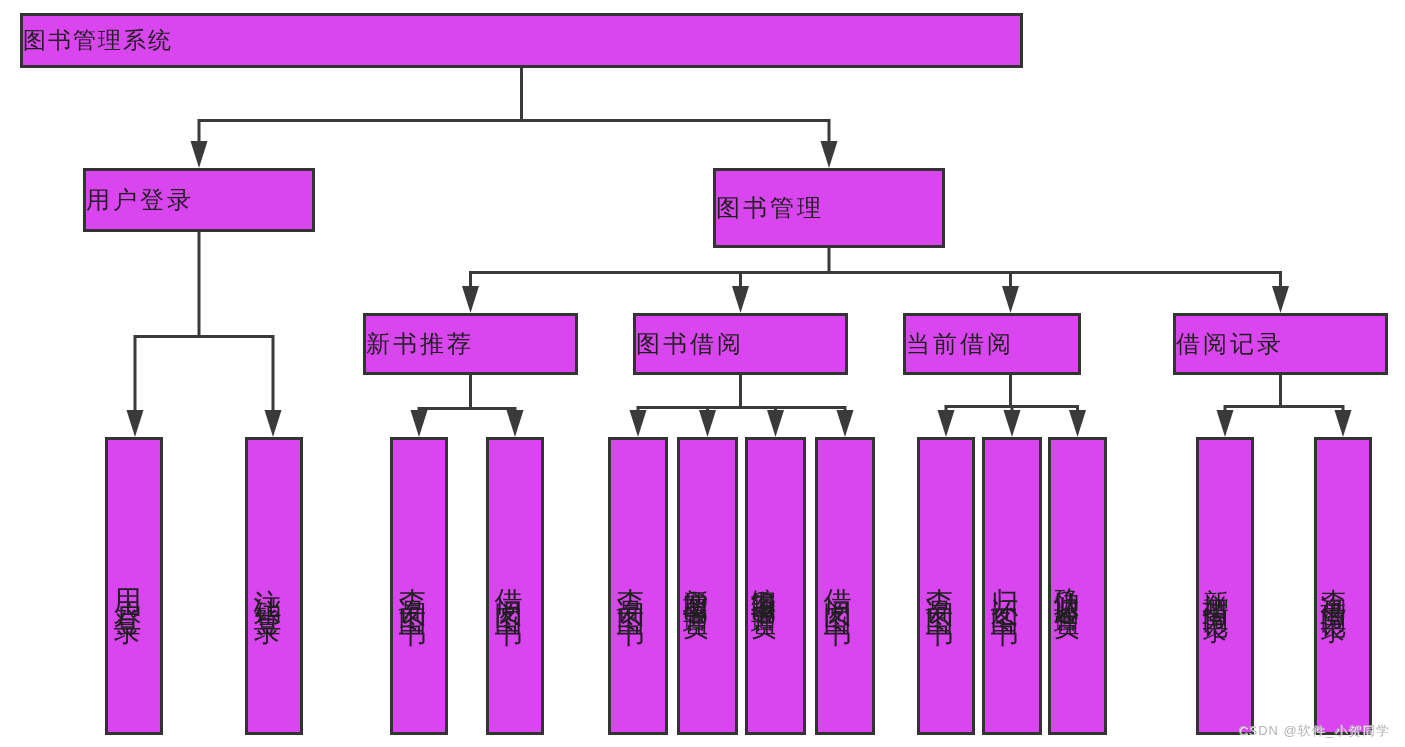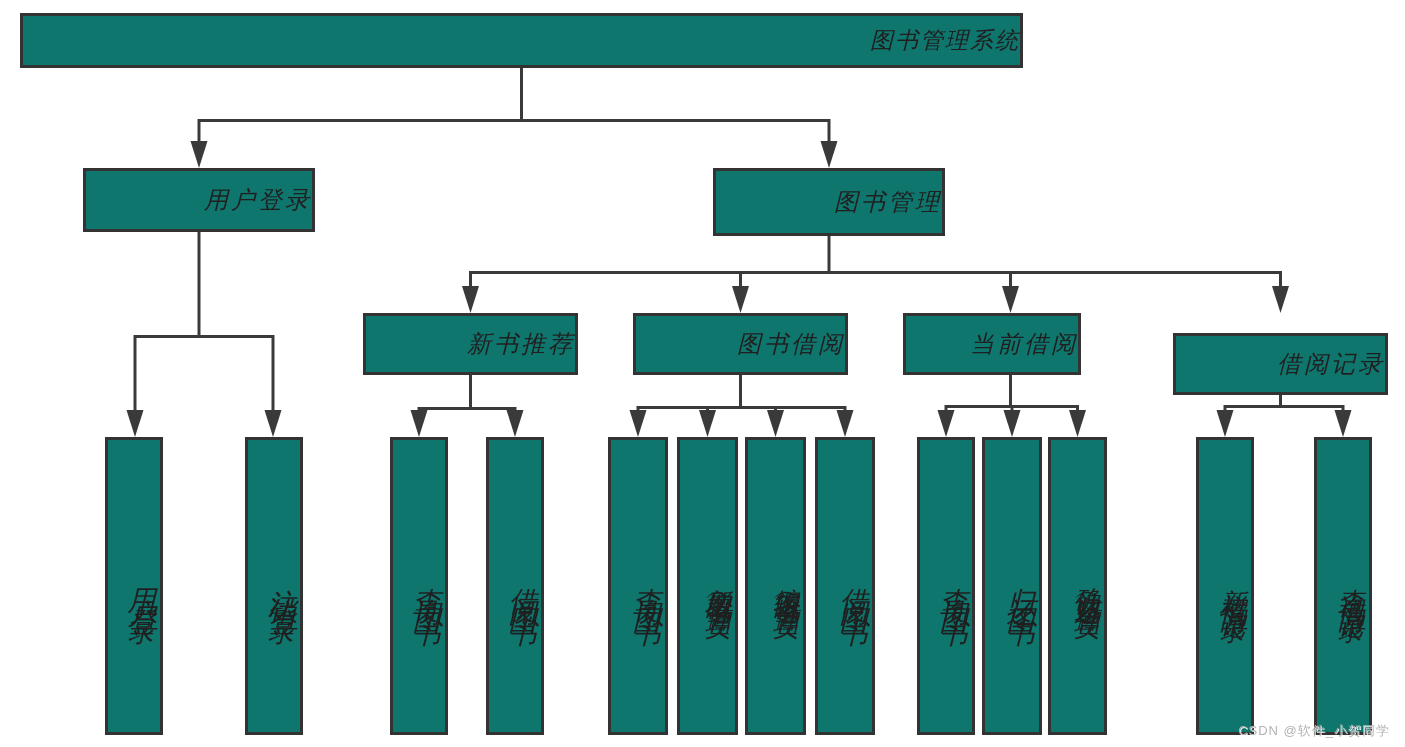--- a/index.html
+++ b/index.html
@@ -15,26 +15,25 @@
   .wires {
     position: absolute;
     left: 0; top: 0;
     width: 1405px; height: 747px;
     z-index: 1;
   }
   .node {
     position: absolute;
     box-sizing: border-box;
     border: 3px solid #333333;
-    background: #0f766e;
+    background: #d946ef;
     display: flex;
     align-items: center;
-    justify-content: flex-end;
+    justify-content: flex-start;
     z-index: 2;
-    font-style: italic;
   }
   .h-label {
     font-size: 24px;
     letter-spacing: 3px;
     white-space: nowrap;
     color: #1f1f1f;
   }
   .root .h-label { font-size: 23px; letter-spacing: 2px; }
   .v-label {
     writing-mode: vertical-rl;
@@ -152,34 +151,34 @@
     </g>
   </svg>
 
   <div class="node root" style="left:20px; top:13px; width:1003px; height:55px;">
     <span class="h-label">图书管理系统</span>
   </div>
 
   <div class="node" style="left:83px; top:168px; width:232px; height:64px;">
     <span class="h-label">用户登录</span>
   </div>
-  <div class="node" style="left:713px; top:168px; width:232px; height:68px;">
+  <div class="node" style="left:713px; top:168px; width:232px; height:80px;">
     <span class="h-label">图书管理</span>
   </div>
 
   <div class="node" style="left:363px; top:313px; width:215px; height:62px;">
     <span class="h-label">新书推荐</span>
   </div>
   <div class="node" style="left:633px; top:313px; width:215px; height:62px;">
     <span class="h-label">图书借阅</span>
   </div>
   <div class="node" style="left:903px; top:313px; width:178px; height:62px;">
     <span class="h-label">当前借阅</span>
   </div>
-  <div class="node" style="left:1173px; top:313px; width:215px; height:62px;margin-top:20px;">
+  <div class="node" style="left:1173px; top:313px; width:215px; height:62px;">
     <span class="h-label">借阅记录</span>
   </div>
 
   <div class="node" style="left:105px; top:437px; width:58px; height:298px;">
     <span class="v-label fs4">用户登录</span>
   </div>
   <div class="node" style="left:245px; top:437px; width:58px; height:298px;">
     <span class="v-label fs4">注销登录</span>
   </div>
 

